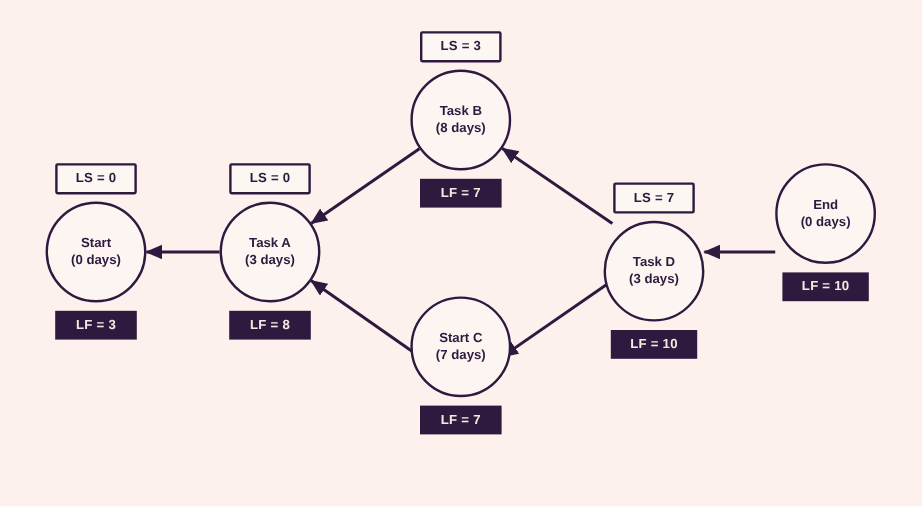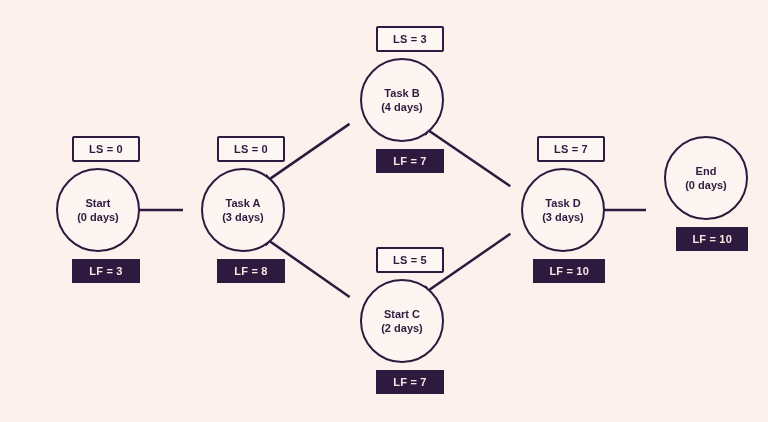--- a/index.html
+++ b/index.html
@@ -17,21 +17,21 @@
   .edges-layer {
     position: absolute;
     left: 0; top: 0;
     width: 768px; height: 422px;
   }
   .node {
     position: absolute;
     width: 120px;
     display: flex;
     flex-direction: column;
-    align-items: flex-end;
+    align-items: center;
   }
   .ls-box {
     box-sizing: border-box;
     min-width: 68px;
     height: 26px;
     margin-bottom: 6px;
     background: #fdf7f3;
     border: 2.5px solid #2e1a3e;
     border-radius: 2px;
     display: flex;
@@ -78,21 +78,21 @@
     font-size: 11px;
     font-weight: bold;
     letter-spacing: 0.2px;
     white-space: nowrap;
   }
   
   .node-start  { left: 20px;  top: 136px; }
   .node-task-a { left: 165px; top: 136px; }
   .node-task-b { left: 324px; top: 26px;  }
   .node-task-c { left: 324px; top: 247px; }
-  .node-task-d { left: 485px; top: 136px; }
+  .node-task-d { left: 485px; top: 152px; }
   .node-end    { left: 628px; top: 136px; }
 </style>
 </head>
 <body>
 
 <div class="stage">
 
   <svg class="edges-layer" width="768" height="422" viewBox="0 0 768 422">
     <defs>
       <marker id="arrowhead" markerUnits="userSpaceOnUse" markerWidth="15" markerHeight="13" refX="13" refY="6" orient="auto">
@@ -122,30 +122,29 @@
       <div class="task-name">Task A</div>
       <div class="task-duration">(3 days)</div>
     </div>
     <div class="lf-box">LF = 8</div>
   </div>
 
   <div class="node node-task-b">
     <div class="ls-box">LS = 3</div>
     <div class="circle">
       <div class="task-name">Task B</div>
-      <div class="task-duration">(4 days)</div>
+      <div class="task-duration">(8 days)</div>
     </div>
     <div class="lf-box">LF = 7</div>
   </div>
 
   <div class="node node-task-c">
-    <div class="ls-box">LS = 5</div>
     <div class="circle">
       <div class="task-name">Start C</div>
-      <div class="task-duration">(2 days)</div>
+      <div class="task-duration">(7 days)</div>
     </div>
     <div class="lf-box">LF = 7</div>
   </div>
 
   <div class="node node-task-d">
     <div class="ls-box">LS = 7</div>
     <div class="circle">
       <div class="task-name">Task D</div>
       <div class="task-duration">(3 days)</div>
     </div>

